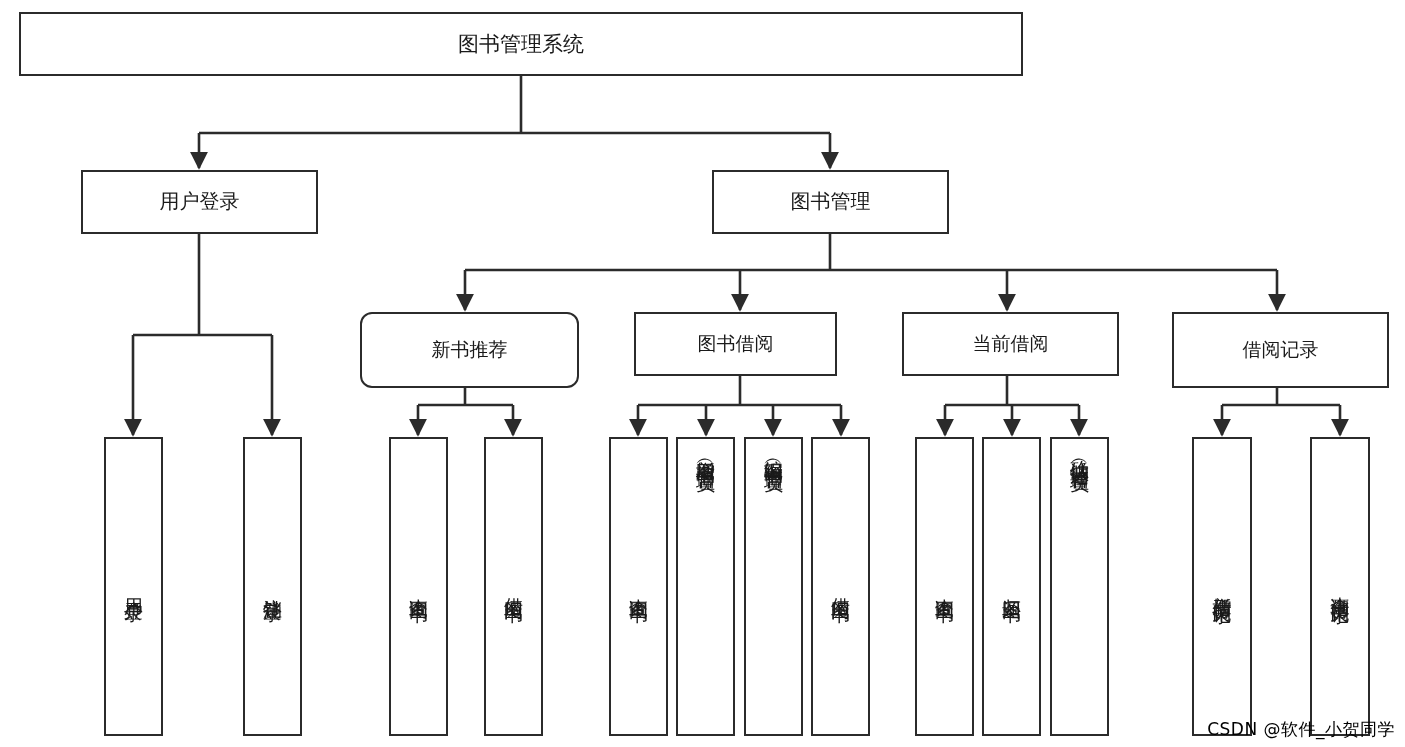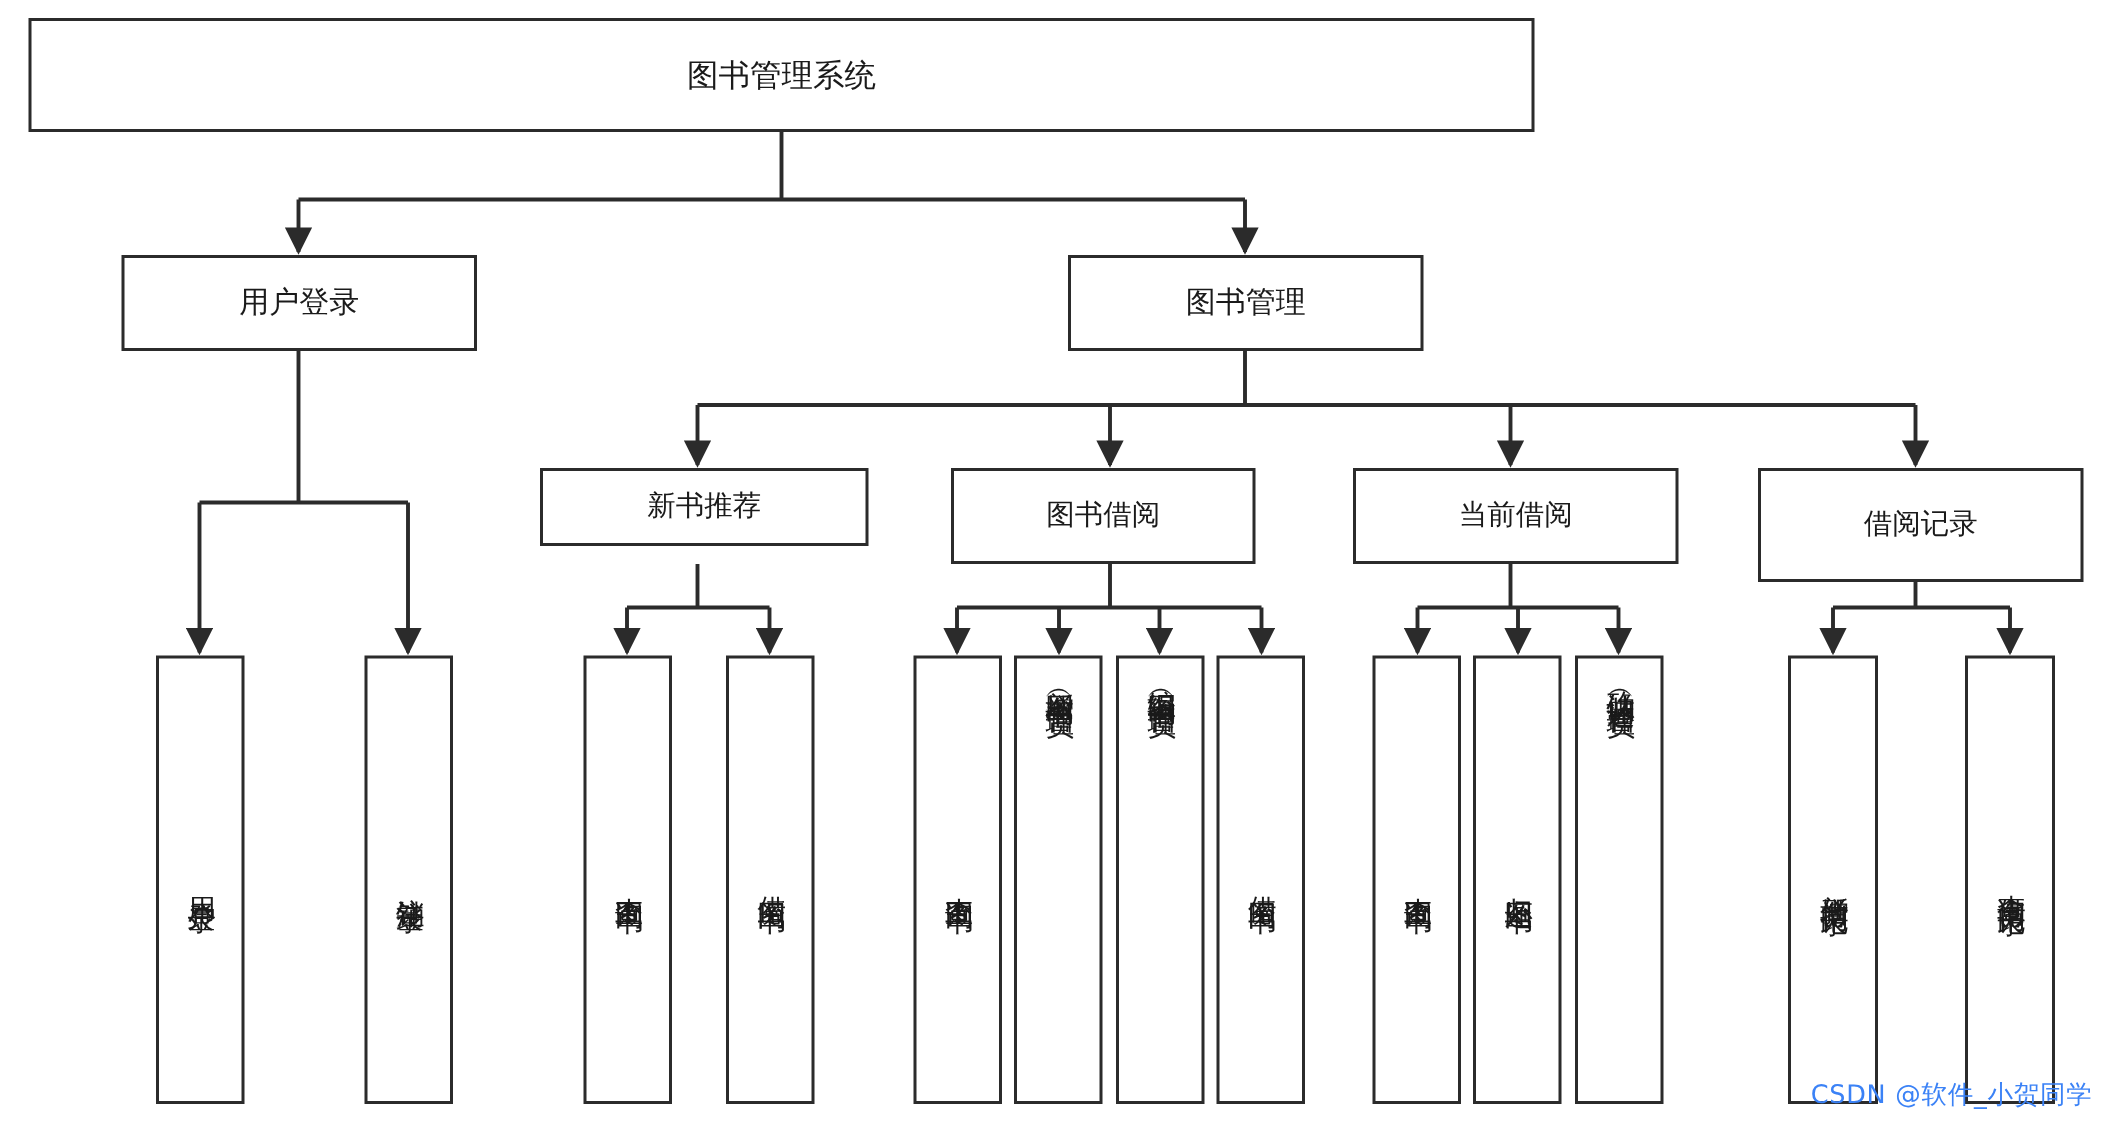--- a/index.html
+++ b/index.html
@@ -60,21 +60,21 @@
   }
   .node.leaf.centered {
     align-items: center;
     padding-top: 0;
   }
   #watermark {
     position: absolute;
     right: 10px;
     bottom: 6px;
     font-size: 17px;
-    color: #3b82f6;
+    color: #000000;
     letter-spacing: 0.5px;
     white-space: nowrap;
   }
 </style>
 </head>
 <body>
 
 <div id="diagram-root">
 
   <svg id="wire-layer" viewBox="0 0 1405 747" width="1405" height="747" xmlns="http://www.w3.org/2000/svg">
@@ -120,32 +120,32 @@
       <path d="M 1012,405 L 1012,435" marker-end="url(#arrow)"></path>
       <path d="M 1079,405 L 1079,435" marker-end="url(#arrow)"></path>
 
       <path d="M 1277,376 L 1277,405"></path>
       <path d="M 1222,405 L 1340,405"></path>
       <path d="M 1222,405 L 1222,435" marker-end="url(#arrow)"></path>
       <path d="M 1340,405 L 1340,435" marker-end="url(#arrow)"></path>
     </g>
   </svg>
 
-  <div class="node level0" style="left:19px; top:12px; width:1004px; height:76px;">
+  <div class="node level0" style="left:19px; top:12px; width:1004px; height:64px;">
     <span class="node-label">图书管理系统</span>
   </div>
 
   <div class="node level1" style="left:81px; top:170px; width:237px; height:64px;">
     <span class="node-label">用户登录</span>
   </div>
   <div class="node level1" style="left:712px; top:170px; width:237px; height:64px;">
     <span class="node-label">图书管理</span>
   </div>
 
-  <div class="node level2" style="left:360px; top:312px; width:219px; height:52px;">
+  <div class="node level2" style="left:360px; top:312px; width:219px; height:76px;border-radius:12px;">
     <span class="node-label">新书推荐</span>
   </div>
   <div class="node level2" style="left:634px; top:312px; width:203px; height:64px;">
     <span class="node-label">图书借阅</span>
   </div>
   <div class="node level2" style="left:902px; top:312px; width:217px; height:64px;align-items:center;">
     <span class="node-label">当前借阅</span>
   </div>
   <div class="node level2" style="left:1172px; top:312px; width:217px; height:76px;">
     <span class="node-label">借阅记录</span>

